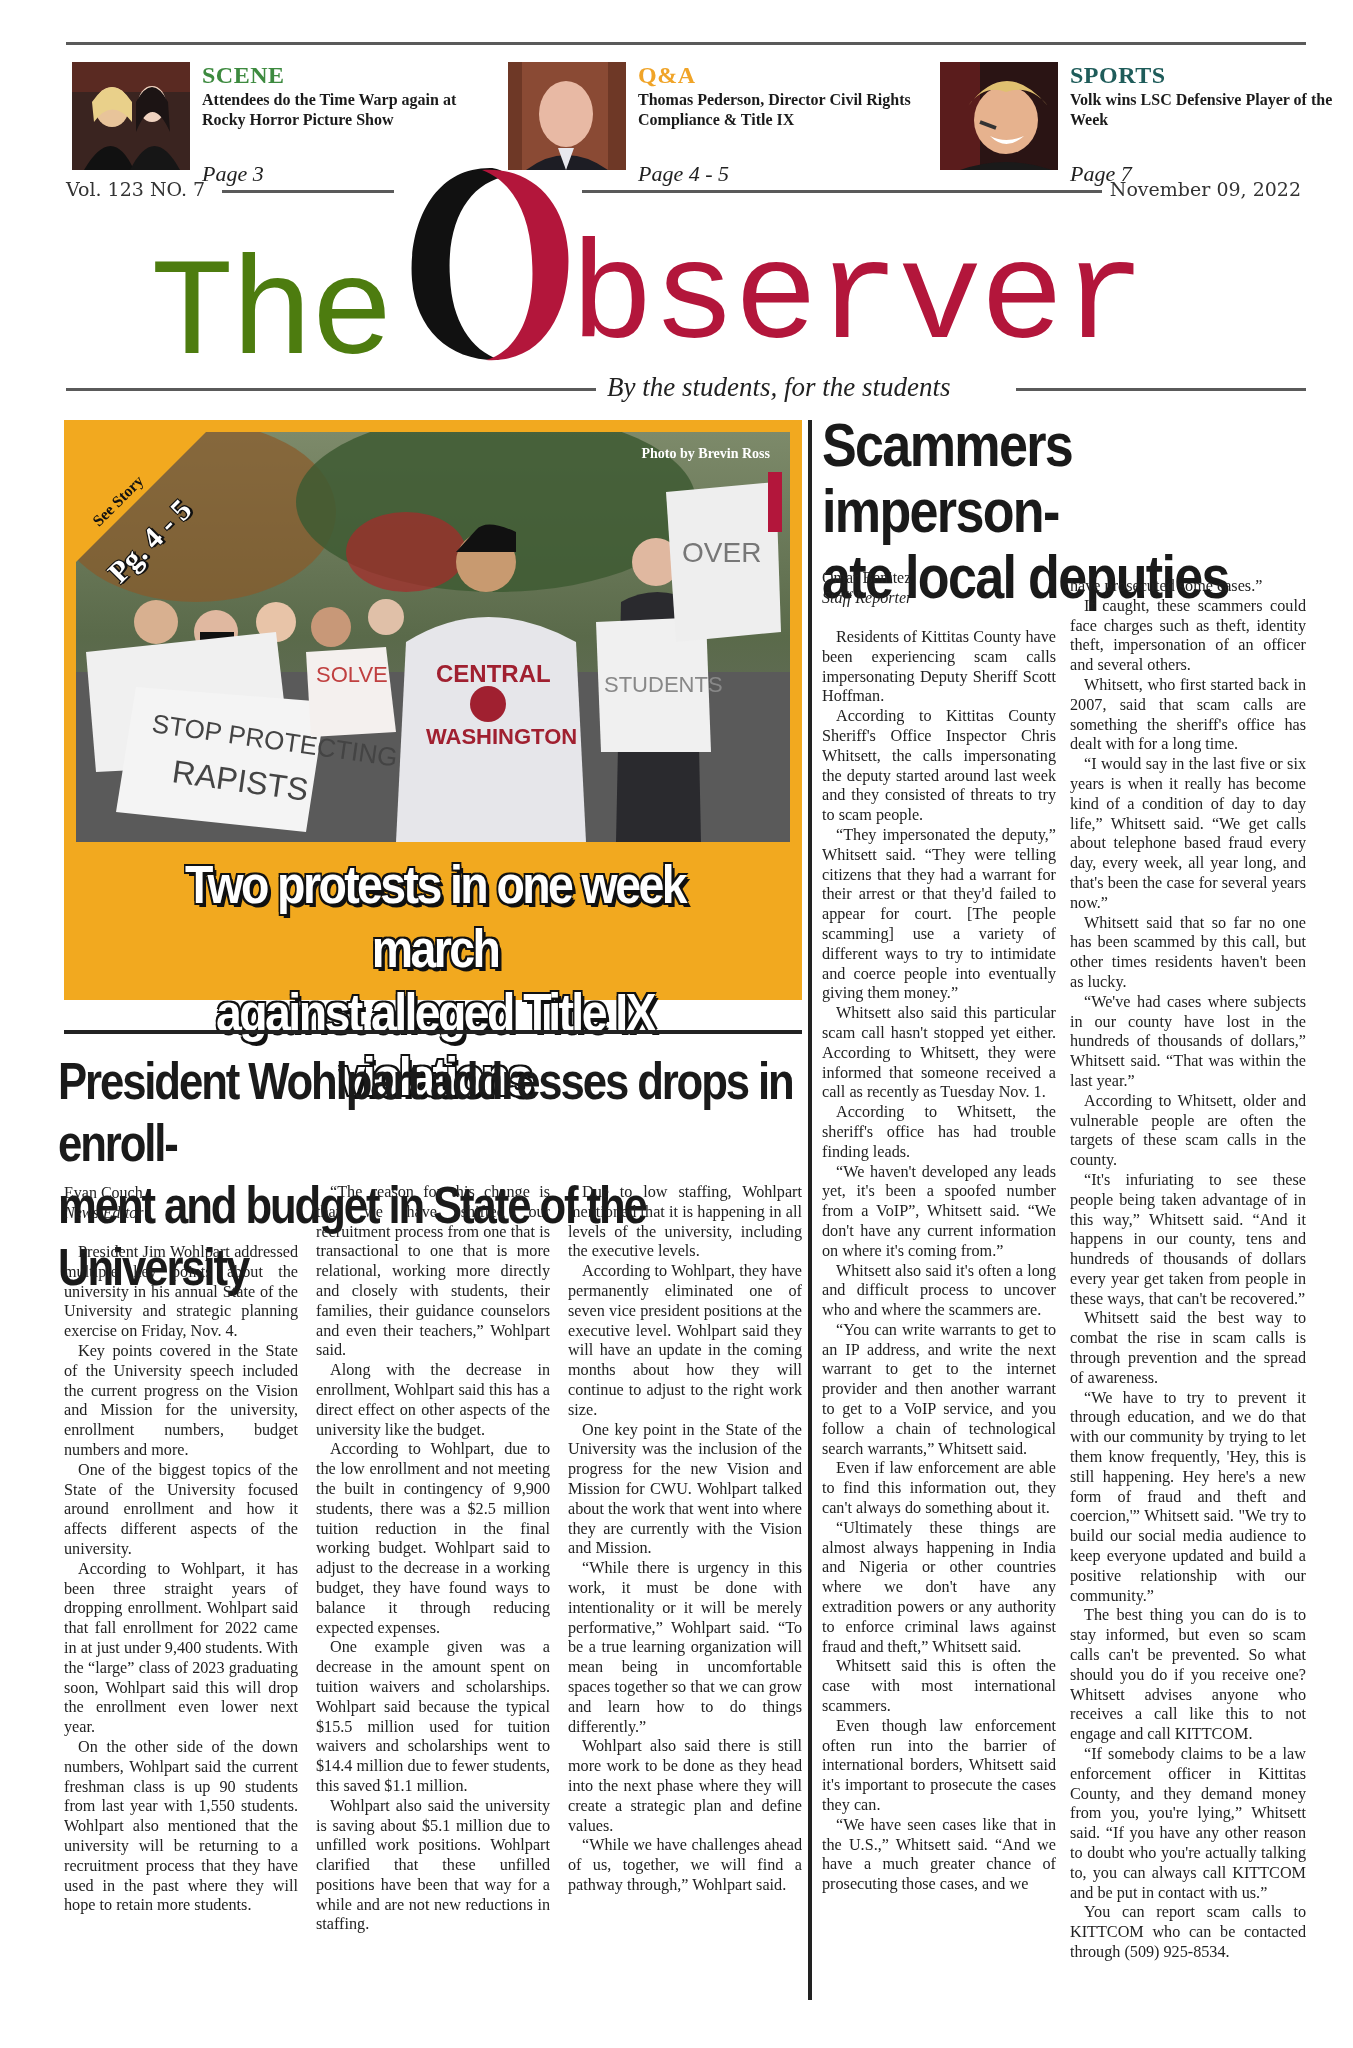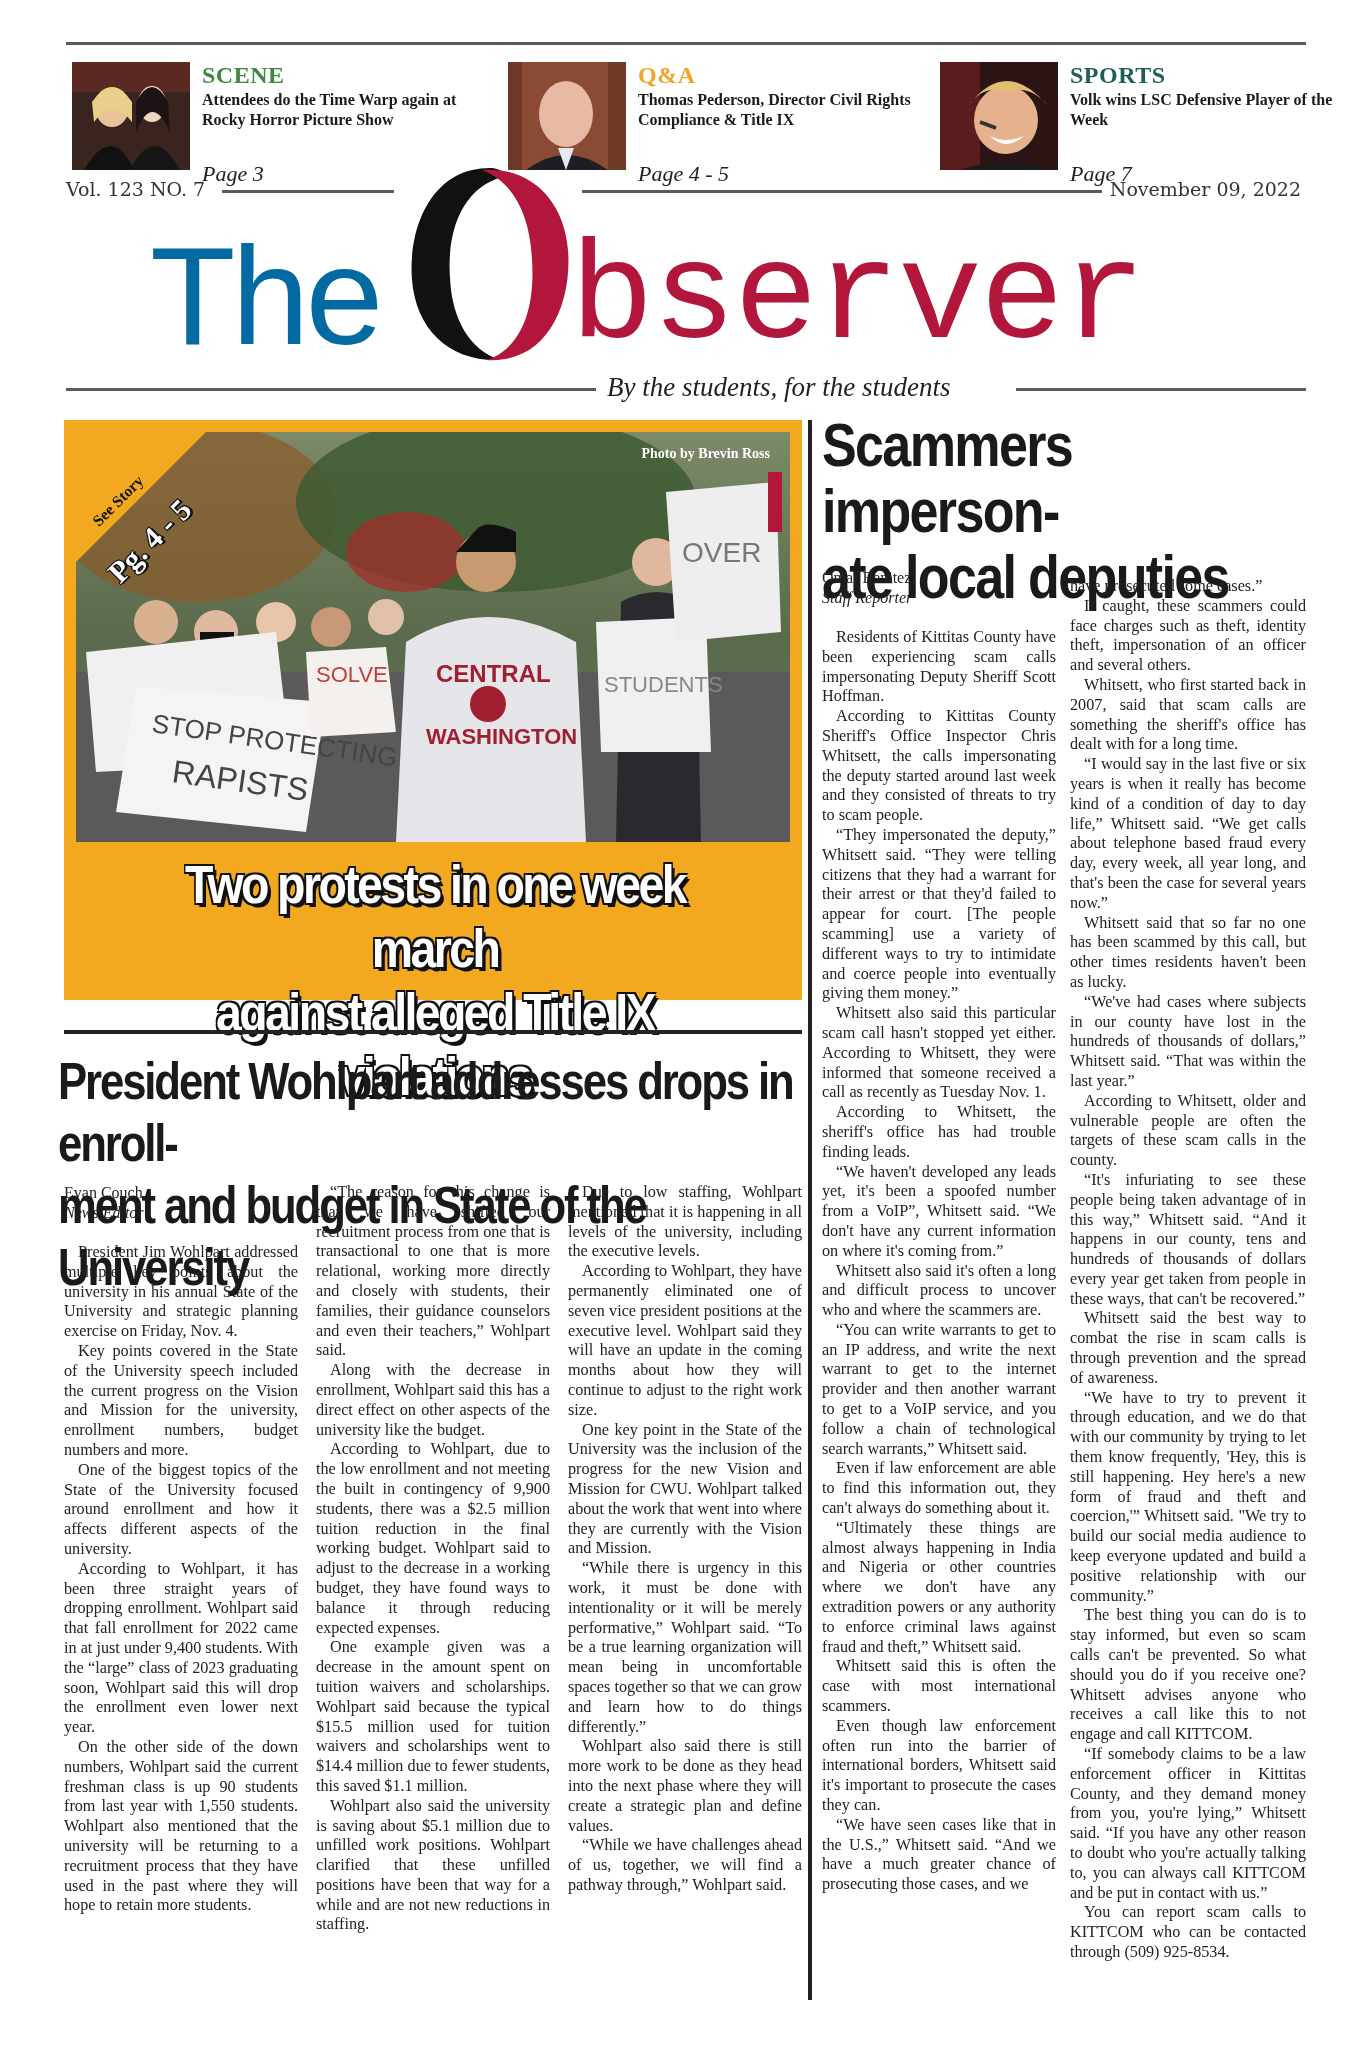--- a/index.html
+++ b/index.html
@@ -14,21 +14,21 @@
   .teaser .txt { position: absolute; left: 130px; top: 0; width: 290px; }
   .teaser .section { font-family: "Liberation Serif", serif; font-weight: bold; font-size: 24px; line-height: 26px; letter-spacing: 0.5px; }
   .teaser .headline { font-family: "Liberation Serif", serif; font-weight: bold; font-size: 16px; line-height: 20px; color: #1b1b1b; margin-top: 2px; }
   .teaser .page { font-family: "Liberation Serif", serif; font-style: italic; font-size: 22px; line-height: 24px; margin-top: 32px; color: #222; }
 
   .meta-left { position: absolute; left: 66px; top: 178px; font-size: 19px; color: #333; font-family: "DejaVu Serif", serif; }
   .meta-right { position: absolute; right: 52px; top: 178px; font-size: 19px; color: #333; font-family: "DejaVu Serif", serif; }
 
   
   .mast { position: absolute; left: 150px; top: 160px; width: 1060px; height: 220px; }
-  .mast .the { position: absolute; left: 0; top: 66px; font-family: Liberation Sans, sans-serif; font-size: 140px; line-height: 140px; color: #0369a1; letter-spacing: -4px; }
+  .mast .the { position: absolute; left: 0; top: 86px; font-family: Liberation Mono, monospace; font-size: 140px; line-height: 140px; color: #4d7c0f; letter-spacing: -4px; }
   .mast .bserver { position: absolute; left: 420px; top: 70px; font-family: Liberation Mono, monospace; font-size: 140px; line-height: 140px; color: #b3163b; letter-spacing: -2px; }
   .mast svg.bigO { position: absolute; left: 240px; top: 0; }
 
   .tagline { position: absolute; left: 607px; top: 372px; font-family: "Liberation Serif", serif; font-style: italic; font-size: 27px; color: #222; white-space: nowrap; }
 
   
   .photo-box { position: absolute; left: 64px; top: 420px; width: 738px; height: 580px; background: #f2a91f; }
   .photo { position: absolute; left: 12px; top: 12px; width: 714px; height: 410px; overflow: hidden; }
   .photo-credit { position: absolute; right: 20px; top: 14px; font-weight: bold; font-size: 14px; color: #fff; font-family: "Liberation Serif", serif; }
   .corner-tri { position: absolute; left: 0; top: 0; width: 0; height: 0; border-top: 130px solid #f2a91f; border-right: 130px solid transparent; }

